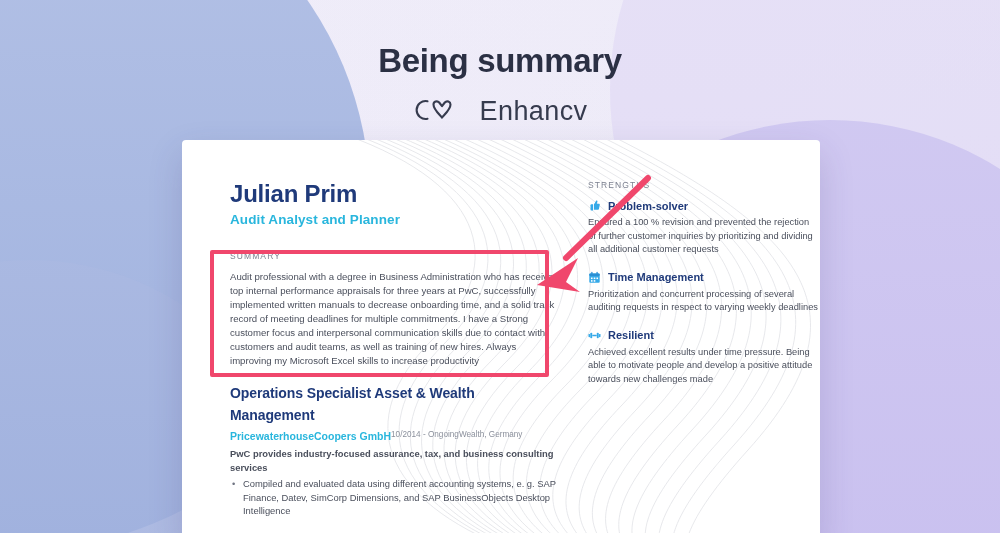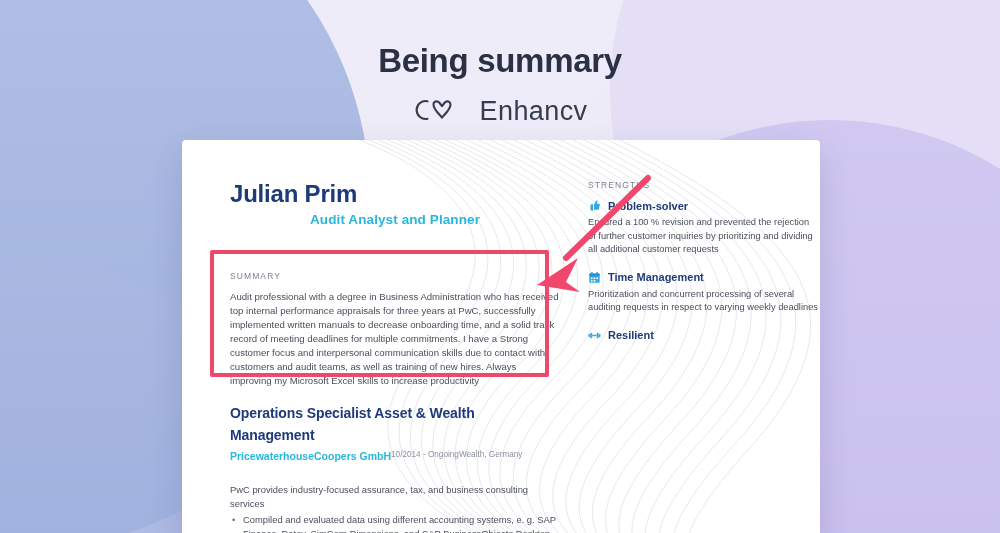--- a/index.html
+++ b/index.html
@@ -125,31 +125,30 @@
     font-weight: bold;
     color: #1f3a7a;
     letter-spacing: -.2px;
   }
   .role {
     font-size: 13.5px;
     font-weight: bold;
     color: #29b6dd;
     margin-top: 4px;
     letter-spacing: .1px;
-    text-align: center;
   }
 
   .sec-label {
     font-size: 8.5px;
     letter-spacing: 1.1px;
     color: #7c8190;
     text-transform: uppercase;
     margin-bottom: 9px;
   }
-  .summary-block { margin-top: 44px; }
+  .summary-block { margin-top: 24px; }
   .summary-text {
     font-size: 9.6px;
     line-height: 14px;
     color: #4a4f5c;
   }
 
   .work-block { margin-top: 14px; }
   .job-title {
     font-size: 14px;
     font-weight: bold;
@@ -168,21 +167,22 @@
     color: #29b6dd;
   }
   .job-dates, .job-location {
     font-size: 8.2px;
     color: #8b909c;
   }
   .job-desc {
     font-size: 9.4px;
     line-height: 13.5px;
     color: #4a4f5c;
-    margin-top: 21px;
+    margin-top: 5px;
+    font-weight: bold;
   }
   .job-bullets {
     margin-top: 3px;
     list-style: none;
   }
   .job-bullets li {
     position: relative;
     font-size: 9.4px;
     line-height: 13.5px;
     color: #4a4f5c;
@@ -368,20 +368,21 @@
             <svg width="13" height="13" viewBox="0 0 16 16" fill="#35a9e8">
               <rect x="0.6" y="6" width="2" height="4" rx=".8"></rect>
               <rect x="2.8" y="4.6" width="2.4" height="6.8" rx="1"></rect>
               <rect x="5.2" y="7" width="5.6" height="2" rx=".6"></rect>
               <rect x="10.8" y="4.6" width="2.4" height="6.8" rx="1"></rect>
               <rect x="13.4" y="6" width="2" height="4" rx=".8"></rect>
             </svg>
           </span>
           <span class="strength-name">Resilient</span>
         </div>
+        <div class="strength-desc">Achieved excellent results under time pressure. Being able to motivate people and develop a positive attitude towards new challenges made</div>
       </div>
     </div>
   </div>
 </div>
 
 <div class="highlight-box"></div>
 
 <svg class="arrow-layer" viewBox="0 0 1000 533">
   <g>
     <line x1="648" y1="178" x2="566" y2="258" stroke="#f0476c" stroke-width="6" stroke-linecap="round"></line>

